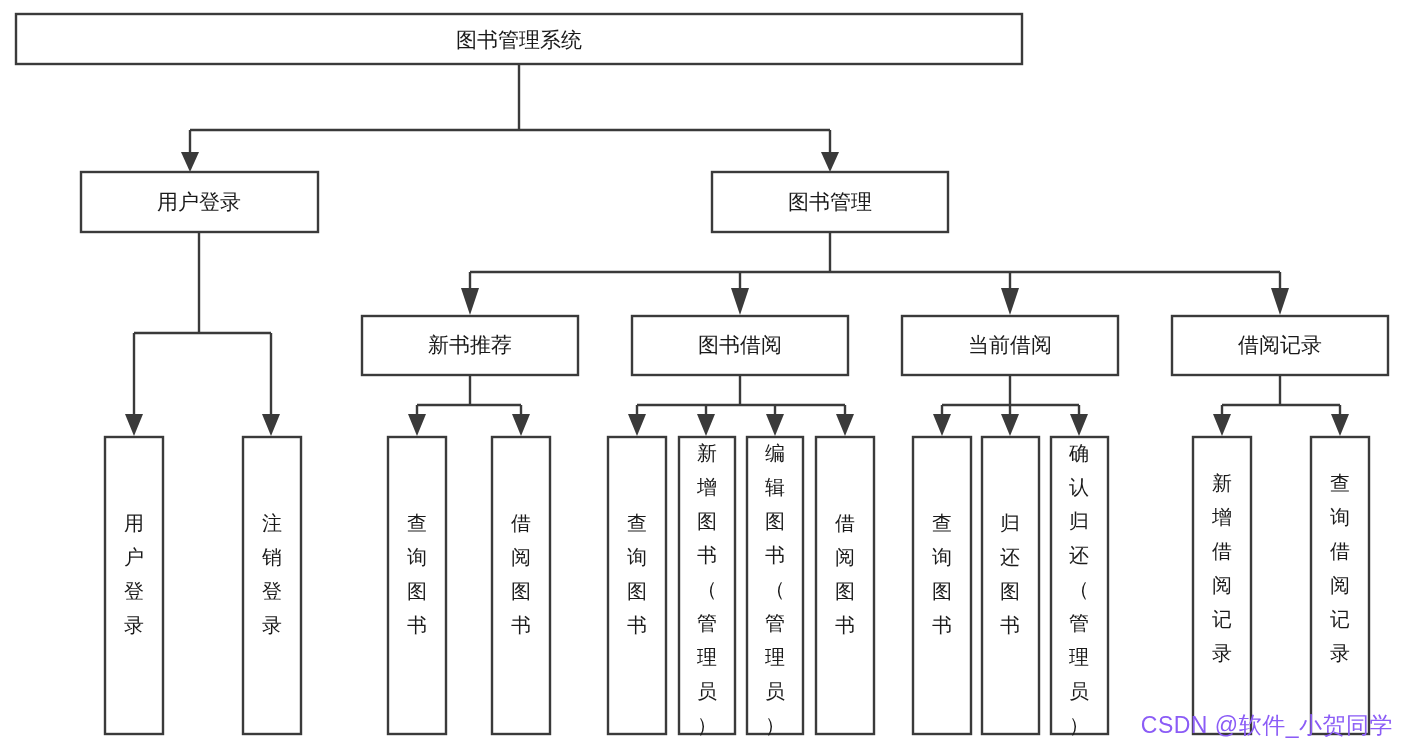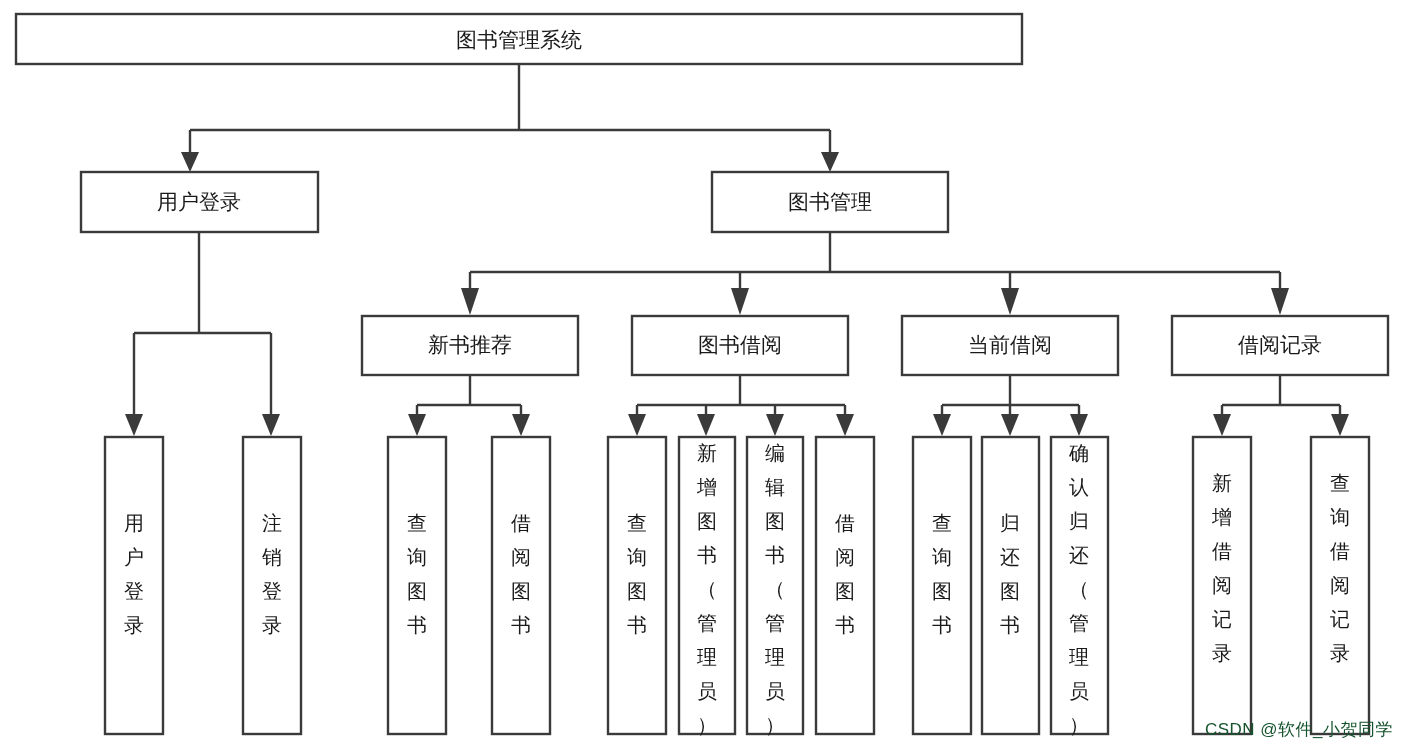--- a/index.html
+++ b/index.html
@@ -53,22 +53,22 @@
     fill: #1a1a1a;
     font-family: "Liberation Sans", "DejaVu Sans", sans-serif;
     font-size: 20px;
     text-anchor: middle;
   }
   .watermark {
     position: absolute;
     right: 12px;
     bottom: 6px;
     font-family: "Liberation Sans", "DejaVu Sans", sans-serif;
-    font-size: 17px;
-    color: #14532d;
+    font-size: 23px;
+    color: #8b5cf6;
     white-space: nowrap;
     letter-spacing: 0.5px;
     pointer-events: none;
   }
 </style>
 </head>
 <body>
 
 <div id="diagram-root">
 

